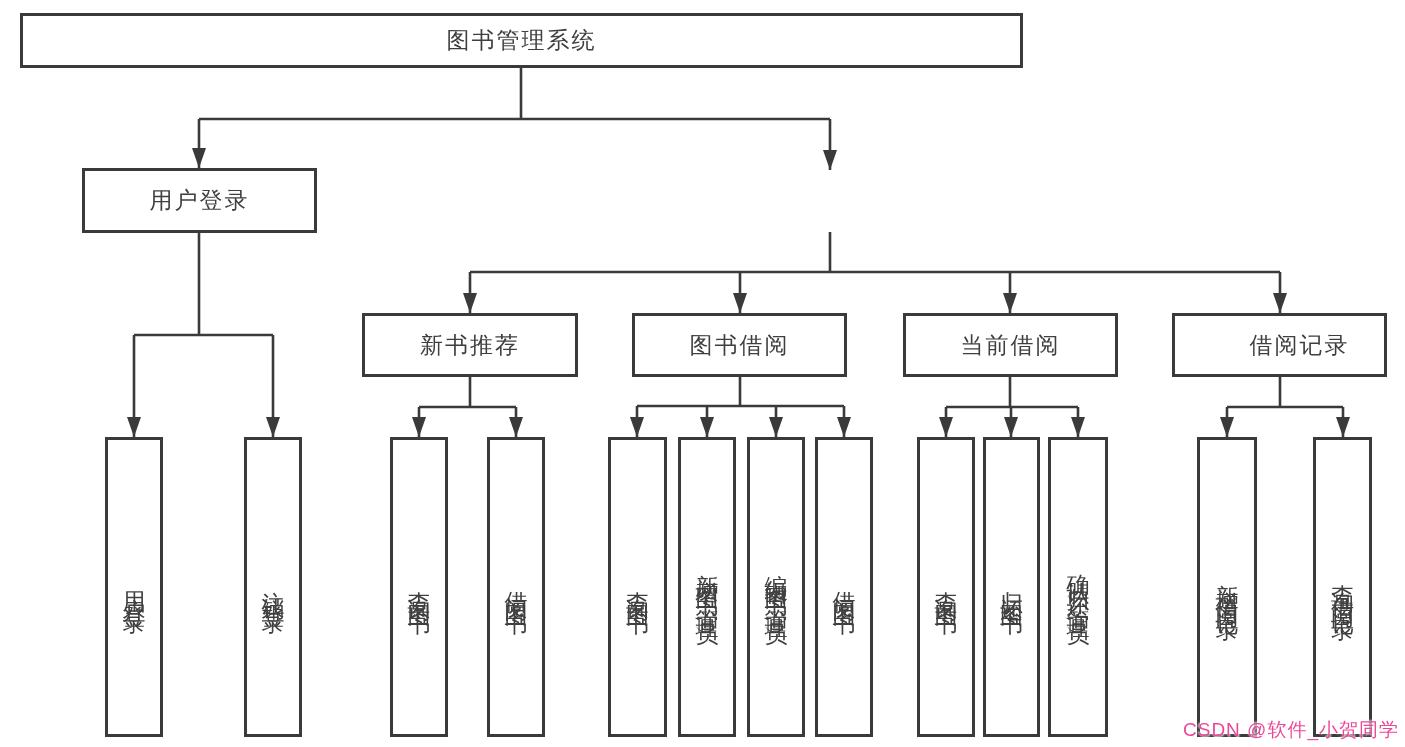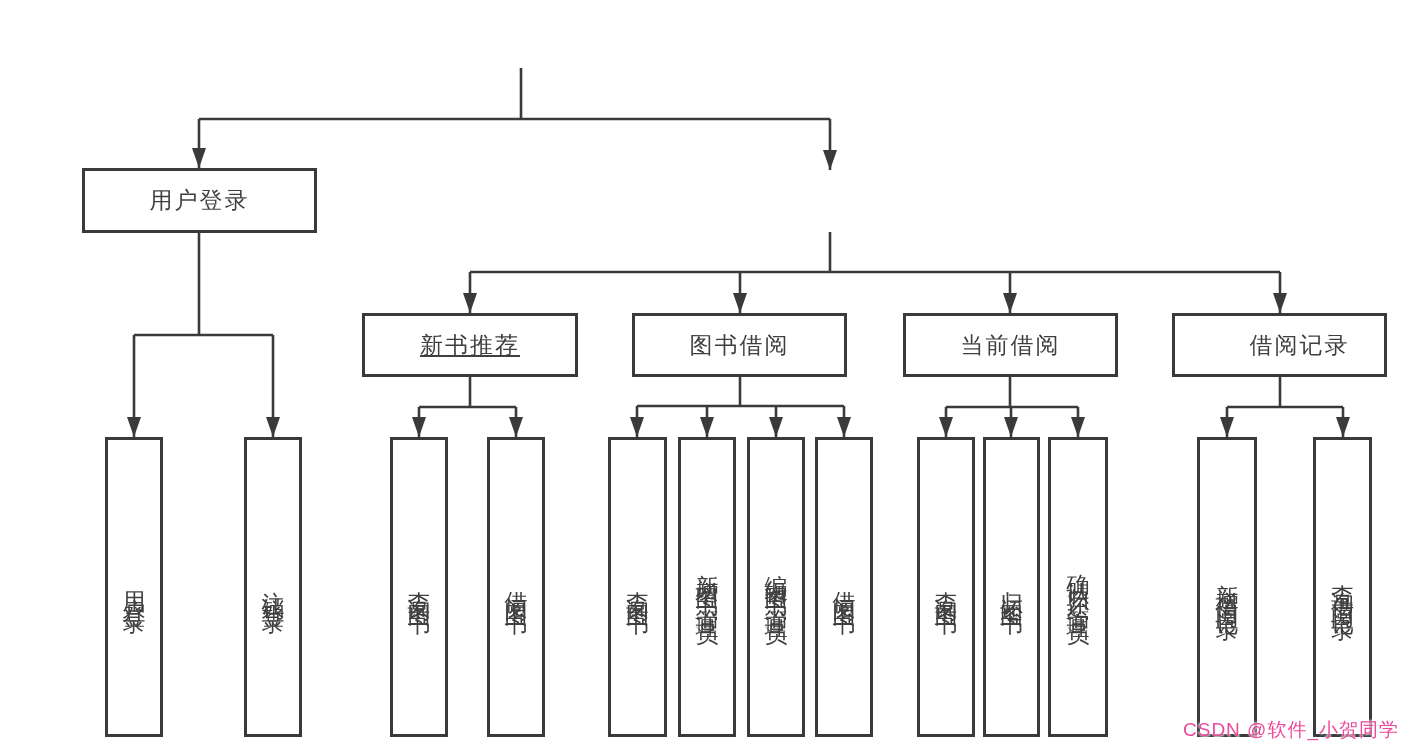--- a/index.html
+++ b/index.html
@@ -95,26 +95,29 @@
     <path d="M946 407 V437" marker-end="url(#ah)"></path>
     <path d="M1011 407 V437" marker-end="url(#ah)"></path>
     <path d="M1078 407 V437" marker-end="url(#ah)"></path>
 
     <path d="M1280 377 V407"></path>
     <path d="M1227 407 H1343"></path>
     <path d="M1227 407 V437" marker-end="url(#ah)"></path>
     <path d="M1343 407 V437" marker-end="url(#ah)"></path>
   </svg>
 
+  <div class="box" style="left:20px;top:13px;width:1003px;height:55px;">
+    <span>图书管理系统</span>
+  </div>
 
   <div class="box" style="left:82px;top:168px;width:235px;height:65px;">
     <span>用户登录</span>
   </div>
 
-  <div class="box" style="left:362px;top:313px;width:216px;height:64px;text-decoration:underline;">
+  <div class="box" style="left:362px;top:313px;width:216px;height:64px;">
     <span>新书推荐</span>
   </div>
   <div class="box" style="left:632px;top:313px;width:215px;height:64px;">
     <span>图书借阅</span>
   </div>
   <div class="box" style="left:903px;top:313px;width:215px;height:64px;">
     <span>当前借阅</span>
   </div>
   <div class="box" style="left:1172px;top:313px;width:215px;height:64px;padding-left:40px;">
     <span>借阅记录</span>

